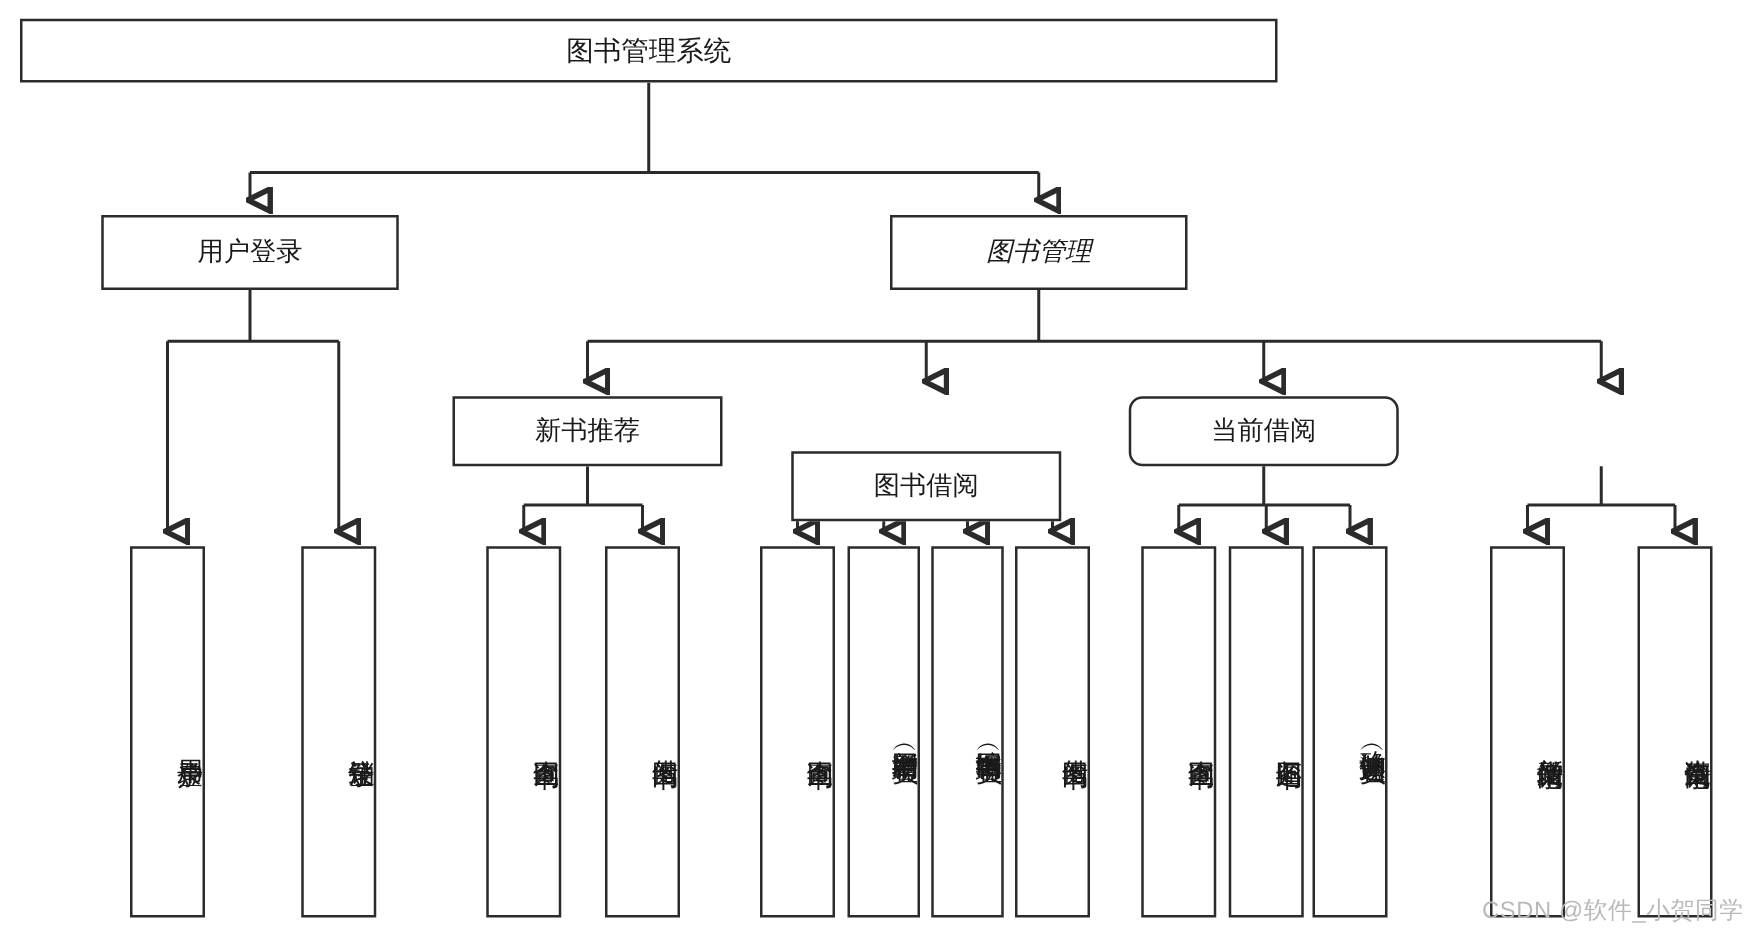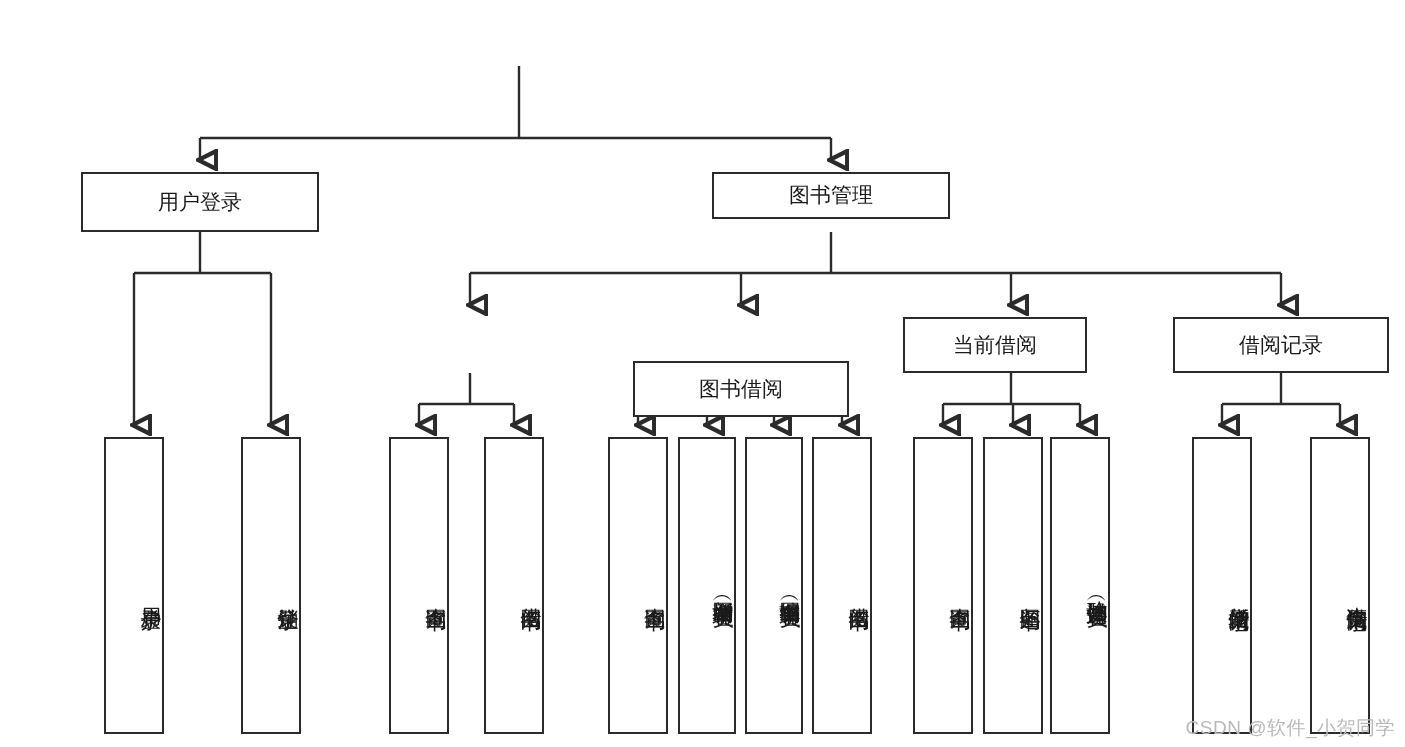--- a/index.html
+++ b/index.html
@@ -115,36 +115,39 @@
     <path d="M 943 404 L 943 425" marker-end="url(#arrow)"></path>
     <path d="M 1013 404 L 1013 425" marker-end="url(#arrow)"></path>
     <path d="M 1080 404 L 1080 425" marker-end="url(#arrow)"></path>
 
     <path d="M 1281 373 L 1281 404"></path>
     <path d="M 1222 404 L 1340 404"></path>
     <path d="M 1222 404 L 1222 425" marker-end="url(#arrow)"></path>
     <path d="M 1340 404 L 1340 425" marker-end="url(#arrow)"></path>
   </svg>
 
+  <div class="node root" style="left:16px; top:15px; width:1006px; height:51px;">
+    <span>图书管理系统</span>
+  </div>
 
   <div class="node lvl1" style="left:81px; top:172px; width:238px; height:60px;">
     <span>用户登录</span>
   </div>
-  <div class="node lvl1" style="left:712px; top:172px; width:238px; height:47px;">
+  <div class="node lvl1" style="left:712px; top:172px; width:238px; height:60px;font-style:italic;">
     <span>图书管理</span>
   </div>
 
+  <div class="node lvl2" style="left:362px; top:317px; width:216px; height:56px;">
+    <span>新书推荐</span>
+  </div>
   <div class="node lvl2" style="left:633px; top:317px; width:216px; height:56px;margin-top:44px;">
     <span>图书借阅</span>
   </div>
-  <div class="node lvl2" style="left:903px; top:317px; width:184px; height:56px;">
+  <div class="node lvl2" style="left:903px; top:317px; width:216px; height:56px;border-radius:11px;">
     <span>当前借阅</span>
-  </div>
-  <div class="node lvl2" style="left:1173px; top:317px; width:216px; height:56px;">
-    <span>借阅记录</span>
   </div>
 
   <div class="node leaf" style="left:104px; top:437px; width:60px; height:297px;">
     <span>用户登录</span>
   </div>
   <div class="node leaf" style="left:241px; top:437px; width:60px; height:297px;">
     <span>注销登录</span>
   </div>
   <div class="node leaf" style="left:389px; top:437px; width:60px; height:297px;">
     <span>查询图书</span>

